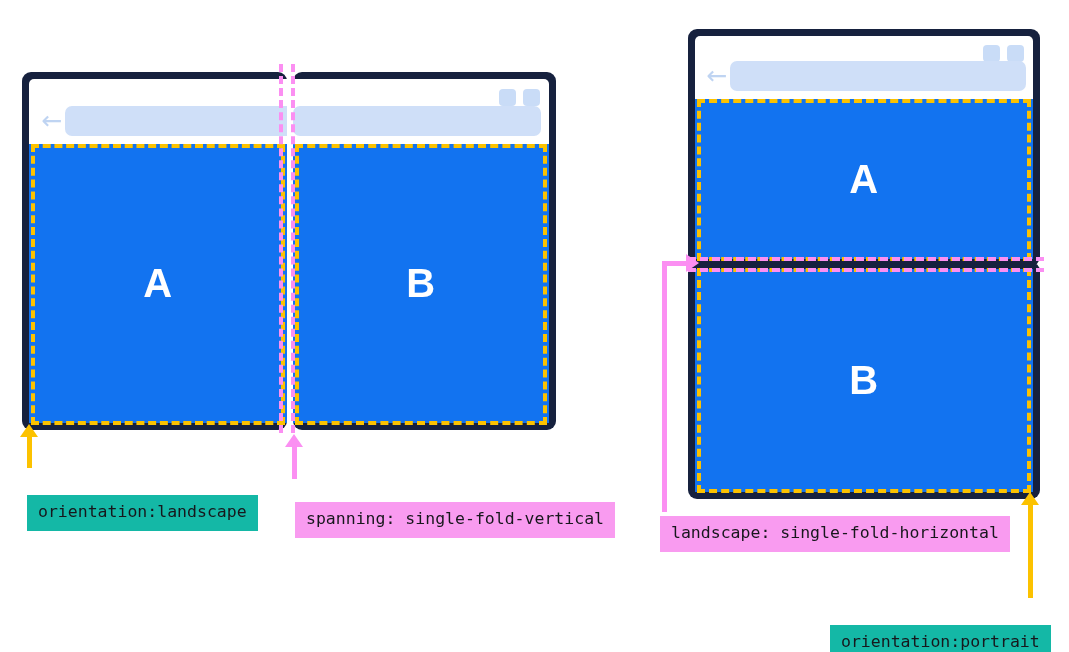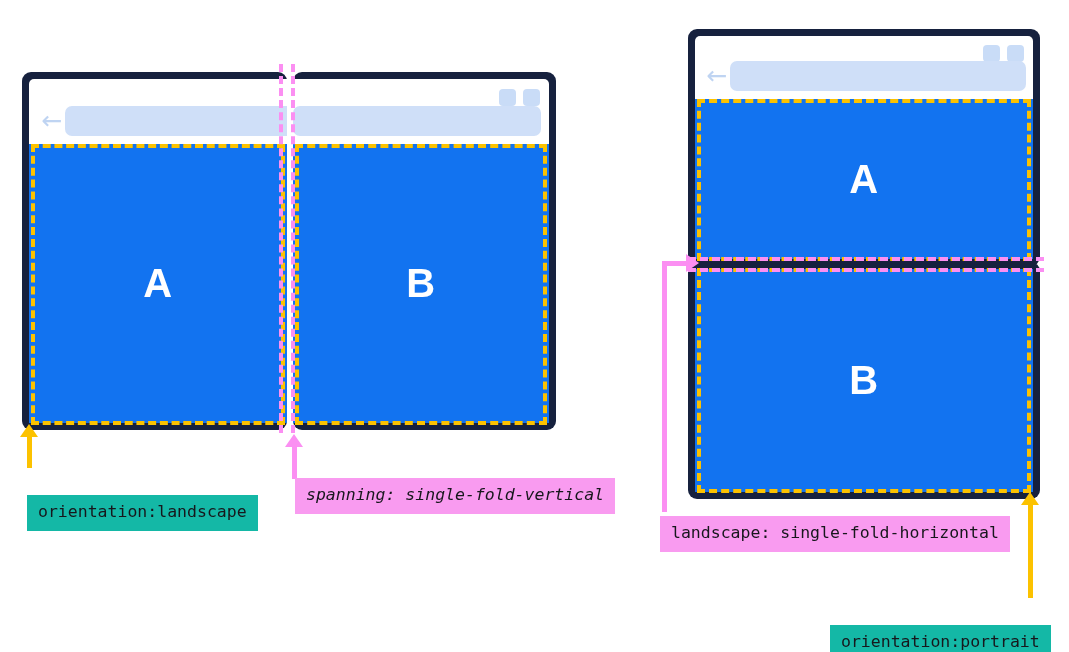--- a/index.html
+++ b/index.html
@@ -198,21 +198,21 @@
 
     <div class="lead-seg orange" style="left:27px; top:437px; width:5px; height:31px;"></div>
     <div class="arrowhead up orange" style="left:20px; top:424px;"></div>
   </div>
   <div class="callout orange" style="left:27px; top:467px;">orientation:landscape</div>
 
   <div class="lead">
     <div class="lead-seg pink" style="left:292px; top:447px; width:5px; height:32px;"></div>
     <div class="arrowhead up pink" style="left:285px; top:434px;"></div>
   </div>
-  <div class="callout pink" style="left:295px; top:478px;font-style:italic;">spanning: single-fold-vertical</div>
+  <div class="callout pink" style="left:295px; top:502px;">spanning: single-fold-vertical</div>
 
   <div class="device" style="left:688px; top:29px; width:352px; height:237px;"></div>
 
   <div class="device" style="left:688px; top:262px; width:352px; height:237px;"></div>
 
   <div class="chrome" style="left:695px; top:36px; width:338px; height:63px; border-radius:5px 5px 0 0;">
     <div class="chrome-tabs" style="right:9px; top:9px;">
       <div class="tab-chip"></div>
       <div class="tab-chip"></div>
     </div>

